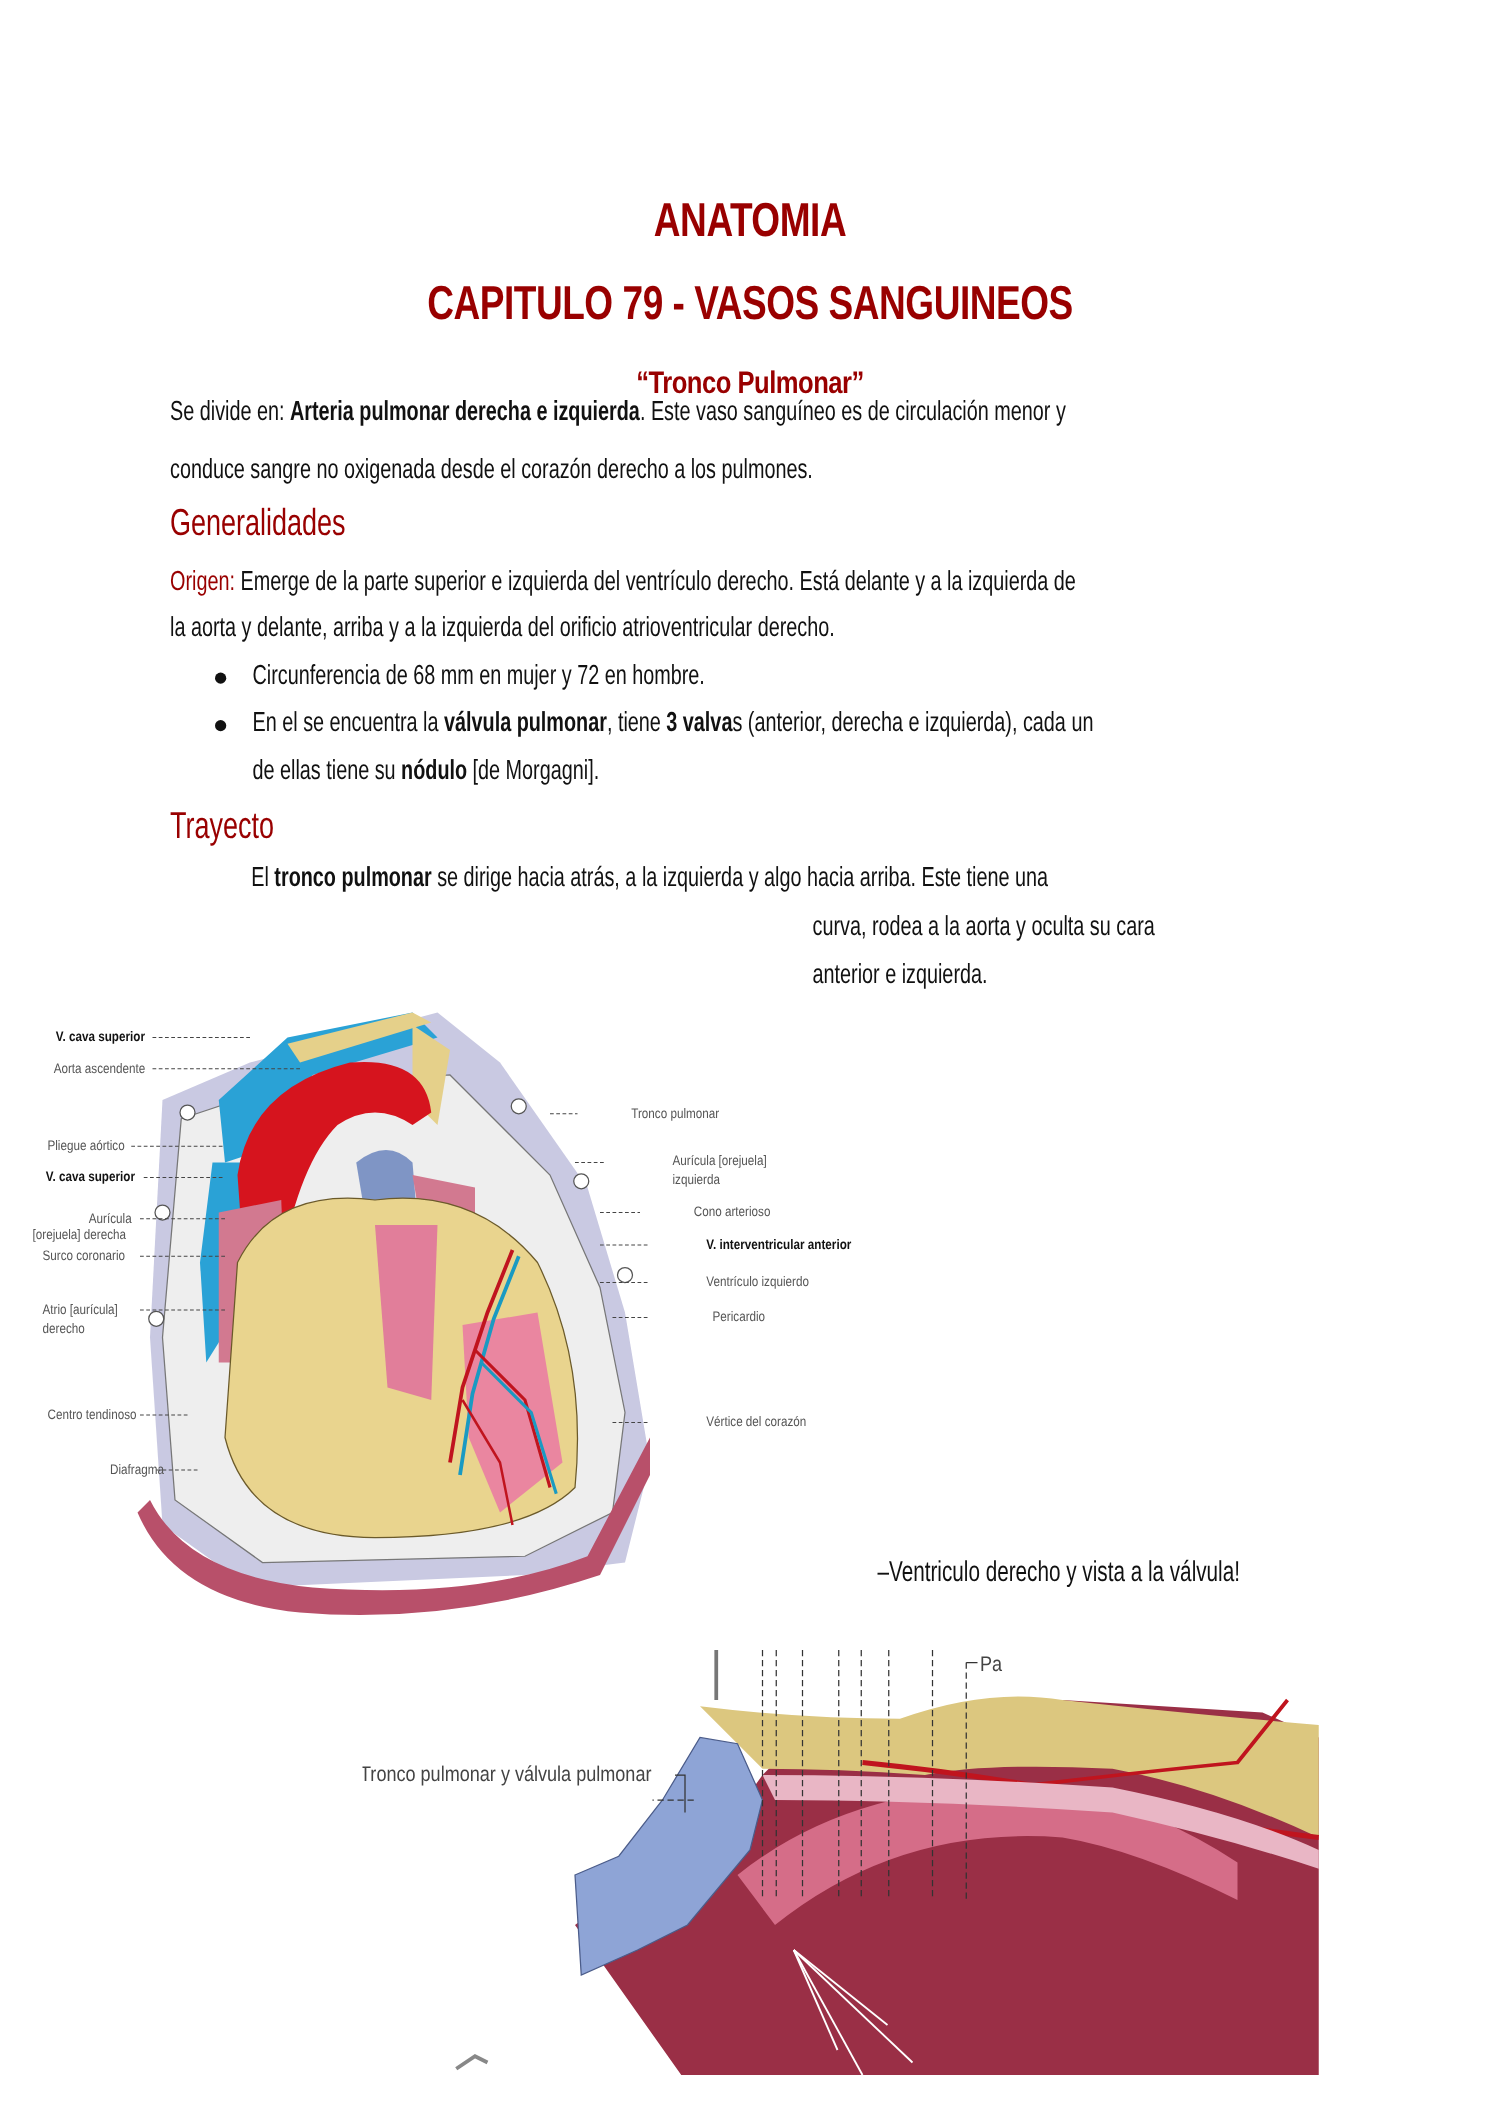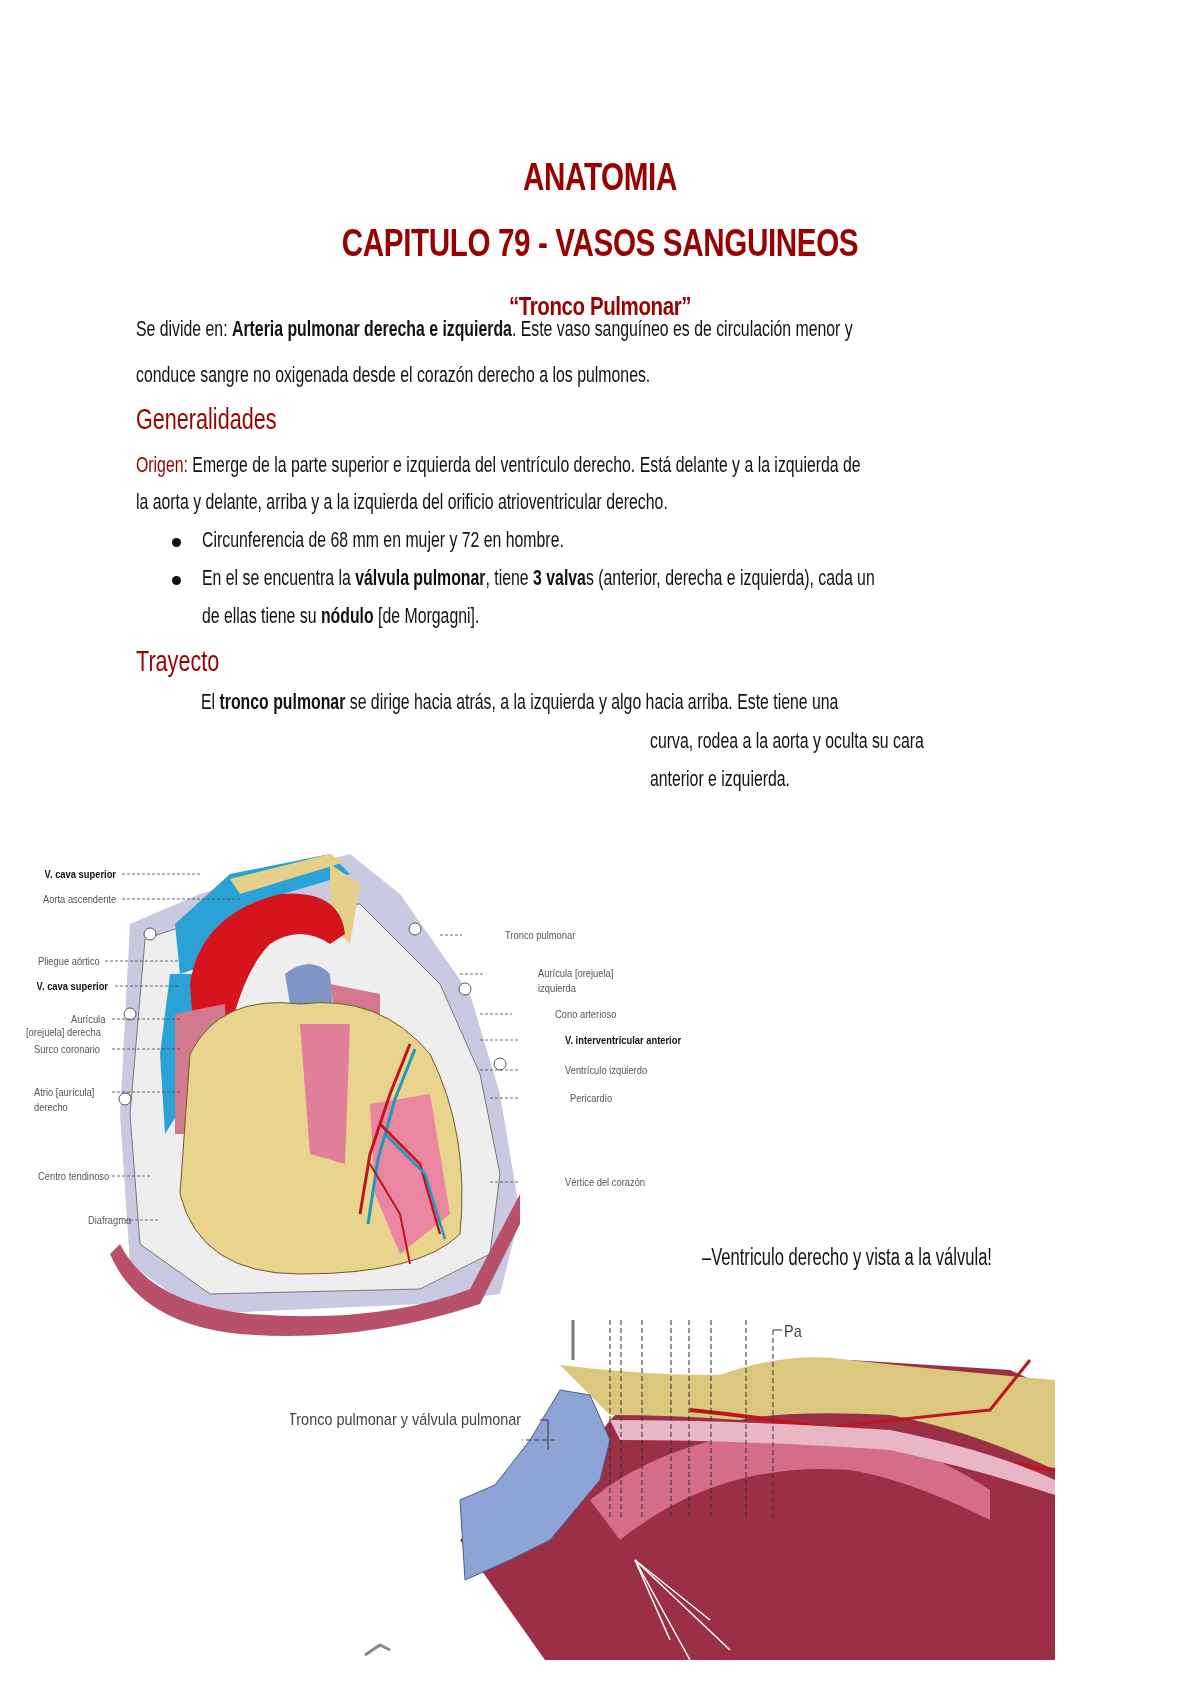--- a/index.html
+++ b/index.html
@@ -16,21 +16,21 @@
 
     .line {
       position: absolute; font-size: 22px; white-space: nowrap;
       transform: scaleX(0.72); transform-origin: left top; color: #111;
     }
     .line b { font-weight: bold; }
     .red { color: #990000; }
     .heading { position: absolute; color: #990000; font-size: 30px; transform: scaleX(0.72); transform-origin: left top; white-space: nowrap; }
     .bullet { position: absolute; width: 9px; height: 9px; border-radius: 50%; background: #111; }
 
-    .fig1 { position: absolute; left: 0; top: 834px; width: 660px; height: 540px; }
+    .fig1 { position: absolute; left: 0; top: 790px; width: 660px; height: 540px; }
     .fig2 { position: absolute; left: 290px; top: 1320px; width: 790px; height: 374px; overflow: hidden; }
     .lbl { position: absolute; font-size: 11px; color: #555; white-space: nowrap; transform: scaleX(0.85); transform-origin: left top; }
     .lbl.bold { color: #111; font-weight: bold; }
     .lbl-r { text-align: right; transform-origin: right top; }
   </style>
 </head>
 <body>
 
 <div class="title t1">ANATOMIA</div>
 <div class="title t2">CAPITULO 79 - VASOS SANGUINEOS</div>

